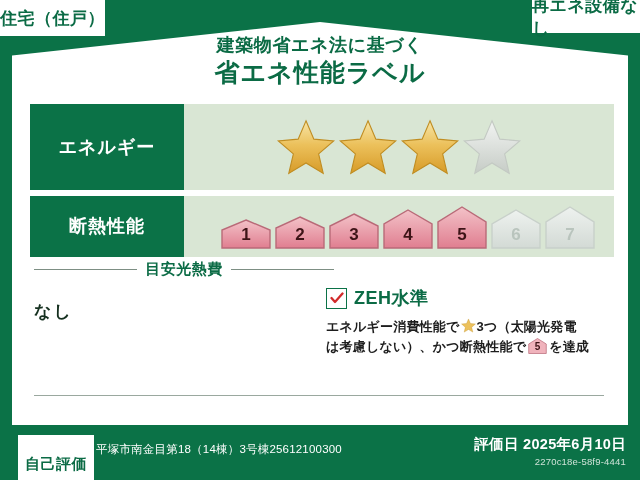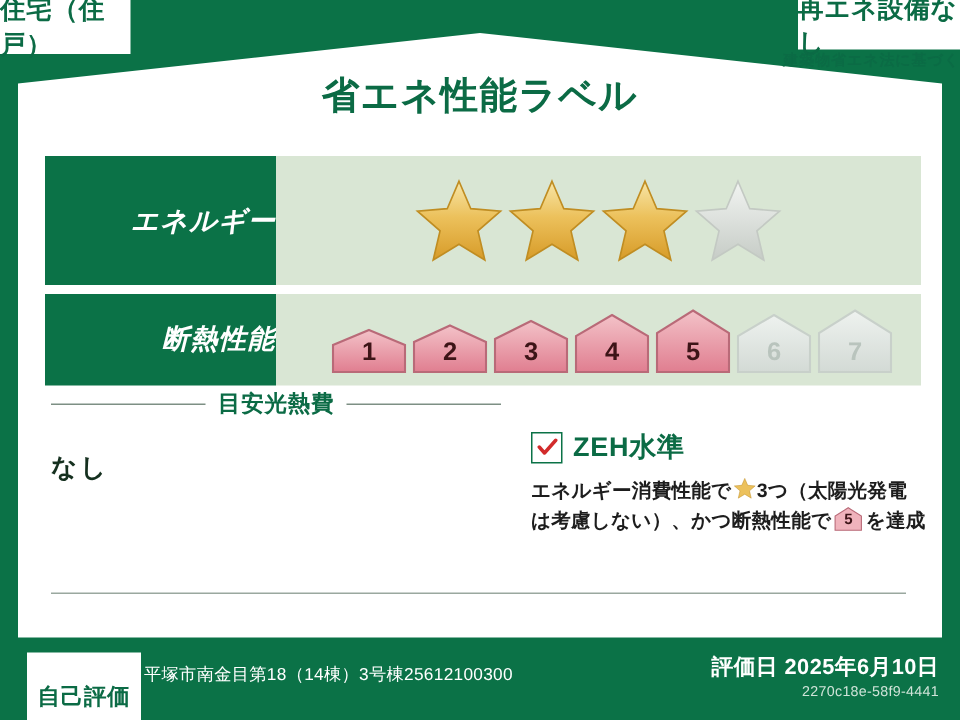--- a/index.html
+++ b/index.html
@@ -11,51 +11,51 @@
   }
   #label-root{position:absolute;inset:0;}
 
   
   .top-badge{
     position:absolute;top:0;background:#ffffff;
     color:#0b6b45;font-weight:bold;font-size:17px;
     display:flex;align-items:center;justify-content:center;
     letter-spacing:0.5px;
   }
-  #badge-house-type{left:0;width:87px;height:36px;}
+  #badge-house-type{left:0;width:105px;height:36px;}
   #badge-renewable{right:0;width:108px;height:33px;}
 
   
   #roof{
     position:absolute;left:12px;top:22px;width:616px;height:70px;
     background:#ffffff;
     clip-path:polygon(50% 0%, 100% 48%, 100% 100%, 0% 100%, 0% 48%);
   }
   #title-block{
     position:absolute;left:0;right:0;top:36px;text-align:center;
     color:#0b6b45;
   }
-  #title-sub{font-size:10px;font-weight:bold;letter-spacing:0.6px;line-height:1;text-align:right;}
+  #title-sub{font-size:18px;font-weight:bold;letter-spacing:0.6px;line-height:1;}
   #title-main{font-size:25px;font-weight:bold;letter-spacing:1px;margin-top:6px;line-height:1;}
 
   
   #panel{
     position:absolute;left:12px;top:88px;width:616px;height:337px;
     background:#ffffff;
   }
 
   
   .perf-row{position:absolute;left:18px;width:584px;display:flex;align-items:stretch;}
   #row-energy{top:16px;height:86px;}
   #row-insulation{top:108px;height:61px;}
 
   .row-label{
     width:154px;background:#0b7247;color:#fff;font-weight:bold;
-    display:flex;flex-direction:column;align-items:flex-end;justify-content:center;
-    font-size:18px;line-height:1.35;letter-spacing:1px;flex:none;font-style:italic;
+    display:flex;flex-direction:column;align-items:center;justify-content:center;
+    font-size:18px;line-height:1.35;letter-spacing:1px;flex:none;
   }
   .row-value{flex:1;background:#d9e6d4;display:flex;align-items:center;}
 
   
   #stars{display:flex;align-items:center;gap:2px;margin-left:92px;}
   .star{width:60px;height:58px;flex:none;}
 
   
   #house-scale{display:flex;align-items:flex-end;gap:2px;margin-left:36px;height:44px;}
   .house-cell{position:relative;flex:none;width:52px;display:flex;align-items:flex-end;justify-content:center;}
@@ -72,21 +72,21 @@
     display:flex;align-items:center;gap:8px;color:#0b6b45;
   }
   #cost-heading .rule{flex:1;height:1px;background:#7d8f84;}
   #cost-heading-text{font-size:15px;font-weight:bold;white-space:nowrap;letter-spacing:0.5px;}
   #cost-value{
     position:absolute;left:22px;top:212px;width:300px;text-align:left;
     font-size:17px;font-weight:bold;color:#15301f;letter-spacing:2px;
   }
 
   
-  #zeh-block{position:absolute;left:342px;top:198px;width:270px;}
+  #zeh-block{position:absolute;left:314px;top:198px;width:270px;}
   #zeh-title{display:flex;align-items:center;gap:7px;}
   #zeh-checkbox{
     width:19px;height:19px;border:1.6px solid #0b7247;background:#fff;
     display:flex;align-items:center;justify-content:center;flex:none;
   }
   #zeh-title-text{font-size:18px;font-weight:bold;color:#0b6b45;letter-spacing:0.5px;}
   #zeh-desc{
     margin-top:7px;font-size:13px;line-height:1.55;color:#1d1d1d;
     font-weight:bold;letter-spacing:0.2px;
   }

